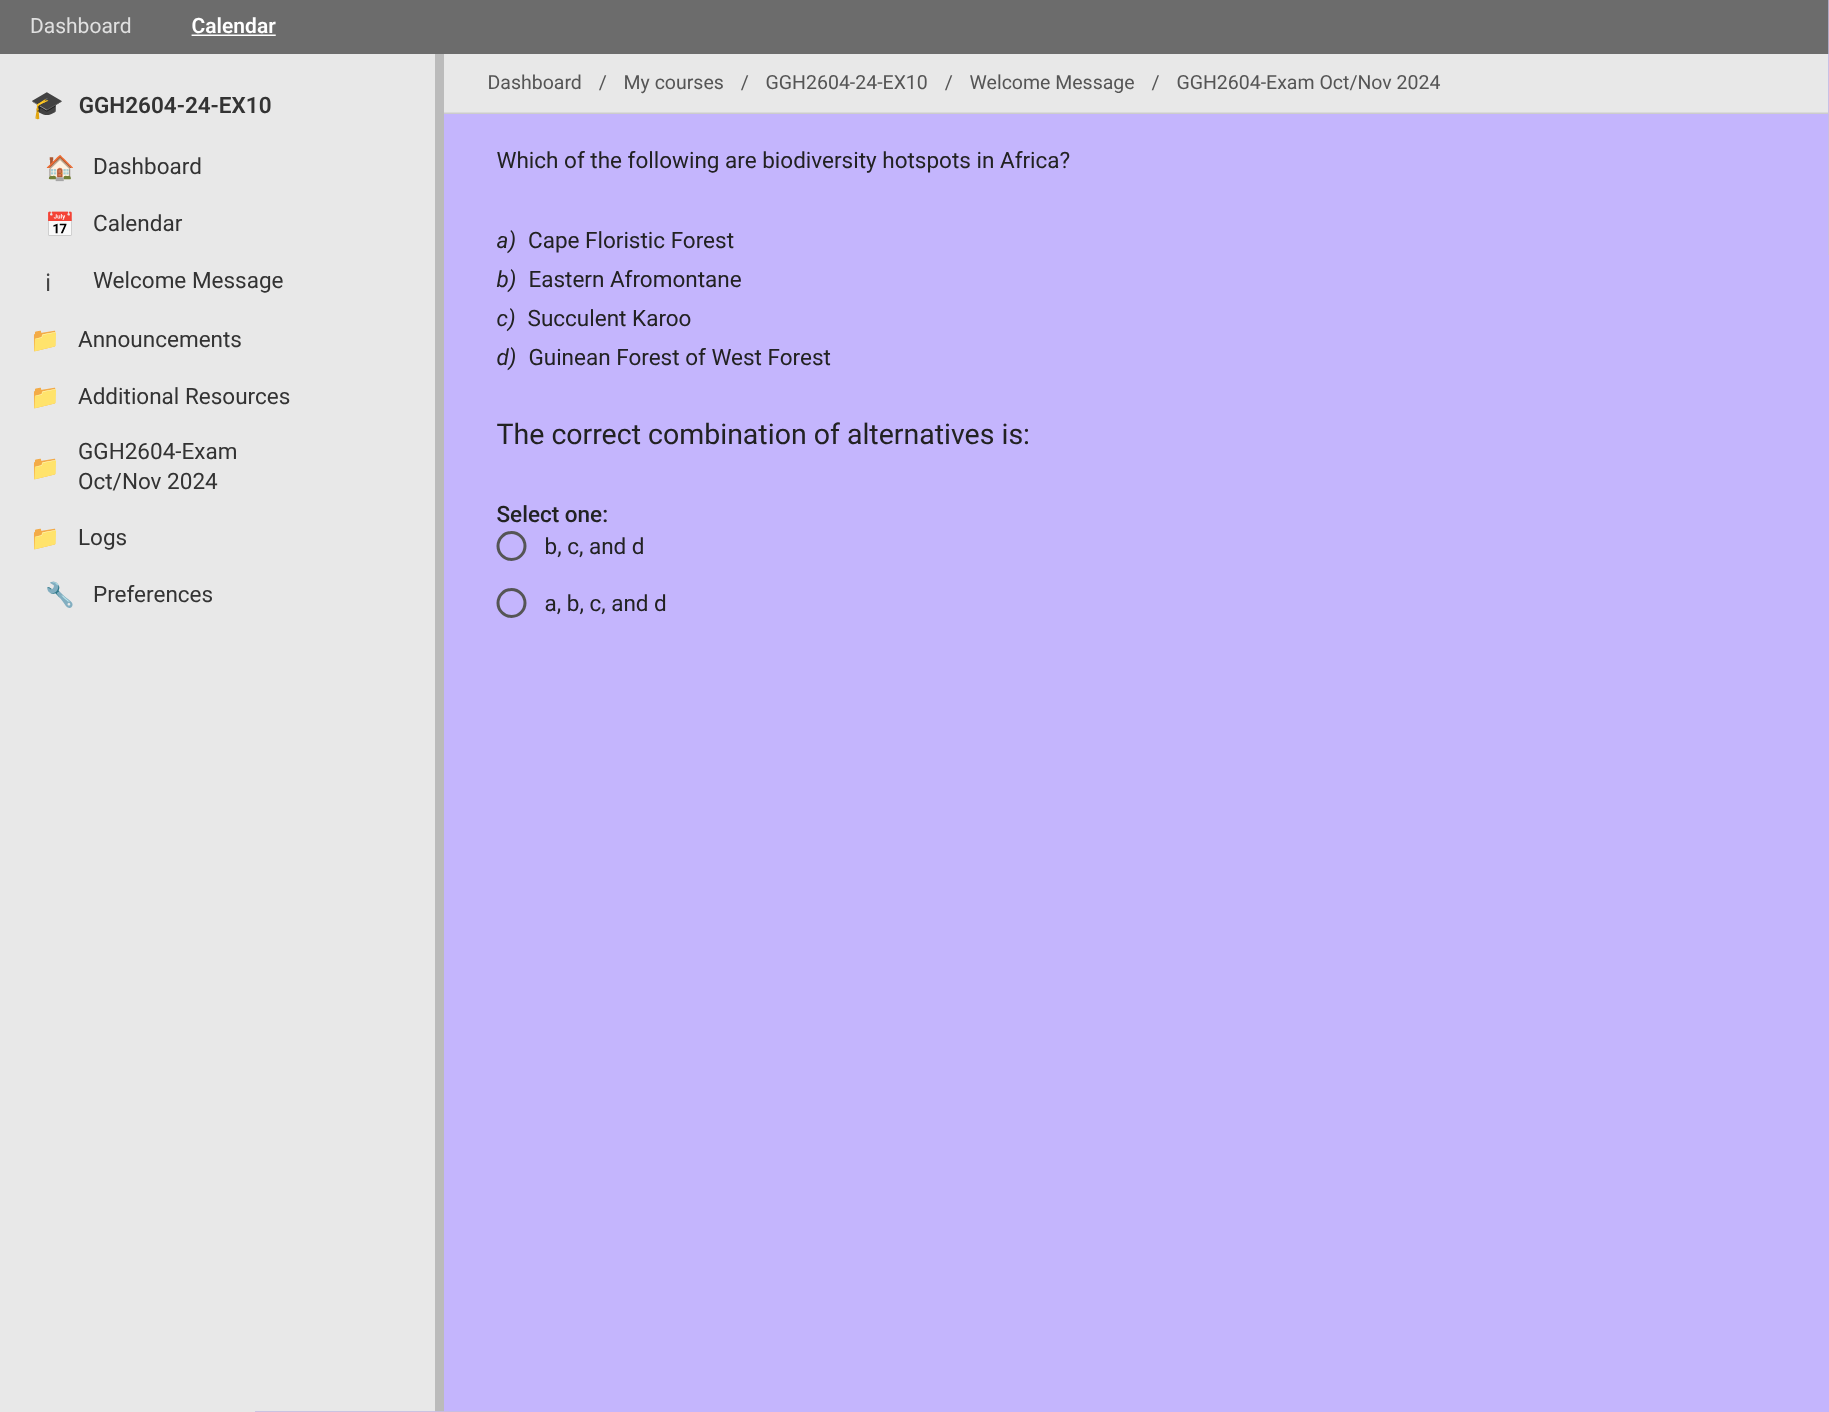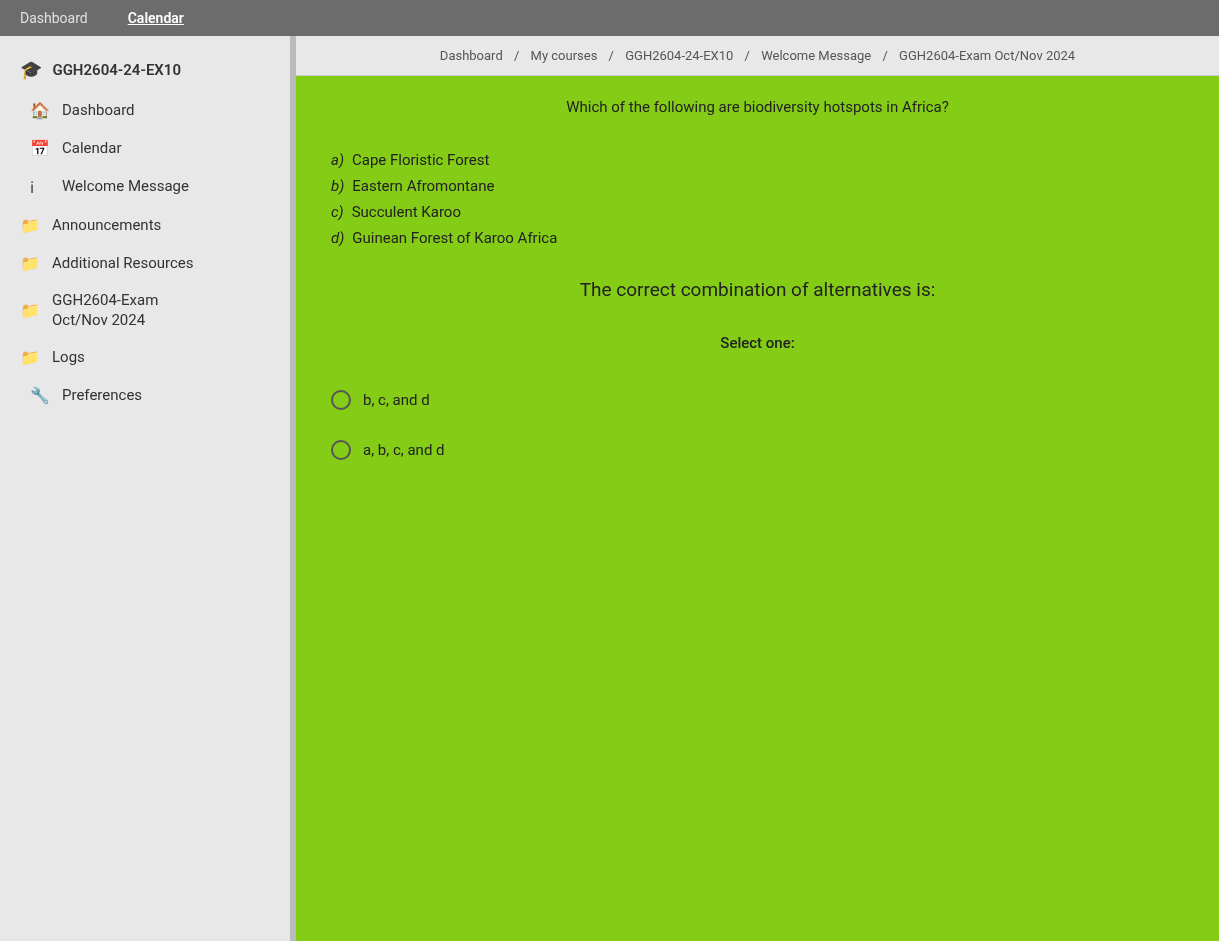--- a/index.html
+++ b/index.html
@@ -82,24 +82,23 @@
       line-height: 1.3;
     }
 
     .sidebar-item.folder-item {
       padding-left: 20px;
     }
 
     
     .content {
       flex: 1;
-      background: #84cc16;
+      background: #c4b5fd;
       padding: 0;
       overflow-y: auto;
-      text-align: center;
     }
 
     
     .breadcrumb {
       background: #e8e8e8;
       padding: 12px 25px;
       font-size: 13px;
       color: #555;
       border-bottom: 1px solid #ccc;
     }
@@ -137,38 +136,37 @@
     .correct-combo-text {
       font-size: 19px;
       color: #222;
       margin-bottom: 30px;
       line-height: 1.5;
     }
 
     .select-one-label {
       font-size: 15px;
       color: #222;
-      margin-bottom: 26px;
+      margin-bottom: 2px;
       font-weight: 500;
     }
 
     .radio-options {
       display: flex;
       flex-direction: column;
       gap: 18px;
     }
 
     .radio-option {
       display: flex;
       align-items: center;
       gap: 12px;
       font-size: 15px;
       color: #222;
       cursor: pointer;
-      margin-top: 12px;
     }
 
     .radio-circle {
       width: 20px;
       height: 20px;
       border-radius: 50%;
       border: 2px solid #555;
       flex-shrink: 0;
       background: transparent;
     }
@@ -268,21 +266,21 @@
         <li>
           <span class="option-letter">b)</span>
           <span>Eastern Afromontane</span>
         </li>
         <li>
           <span class="option-letter">c)</span>
           <span>Succulent Karoo</span>
         </li>
         <li>
           <span class="option-letter">d)</span>
-          <span>Guinean Forest of Karoo Africa</span>
+          <span>Guinean Forest of West Forest</span>
         </li>
       </ul>
 
       <p class="correct-combo-text">The correct combination of alternatives is:</p>
 
       <p class="select-one-label">Select one:</p>
 
       <div class="radio-options">
 
         <label class="radio-option">

